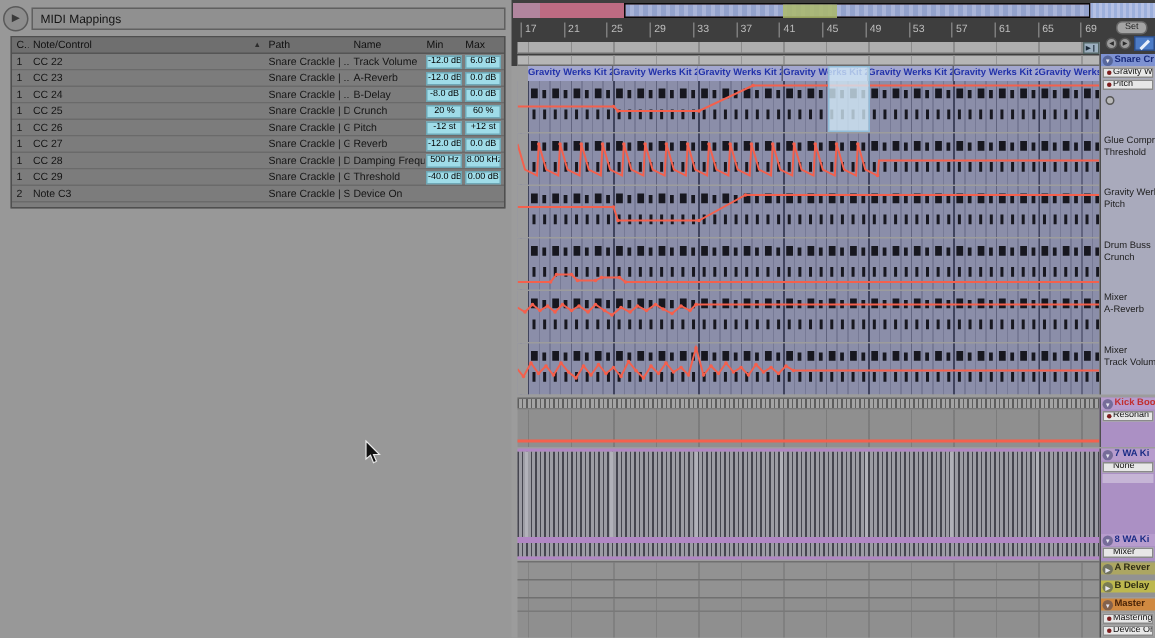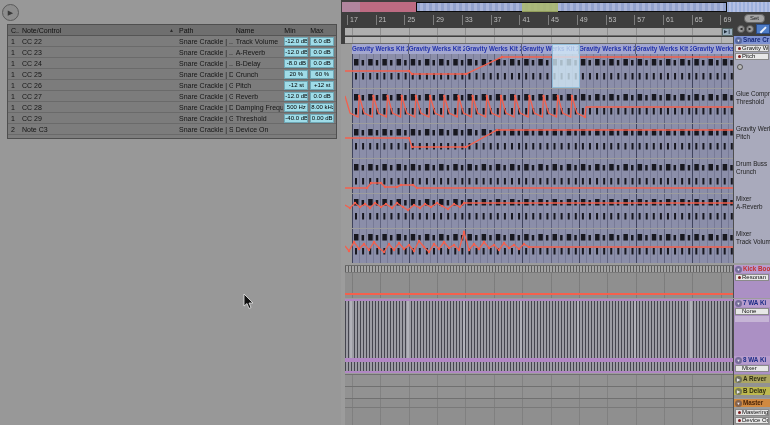--- a/index.html
+++ b/index.html
@@ -120,20 +120,21 @@
   .master-head { top:398px; height:27px; background:#9c9c9c; }
   .master-title { background:#d08940; color:#4a2408; }
 
   .cursor { position:absolute; left:243px; top:293px; z-index:50; }
 </style>
 </head>
 <body>
 
 <div class="left-panel">
   <div class="mm-toggle">▶</div>
+  <div class="mm-header">MIDI Mappings</div>
   <div class="mm-table">
     <div class="thead">
       <div class="tc w-ch">C..</div>
       <div class="tc w-ctl">
         <span>Note/Control</span>
         <span class="sort-icon">▲</span>
       </div>
       <div class="tc w-path">Path</div>
       <div class="tc w-name">Name</div>
       <div class="tc w-min">Min</div>

